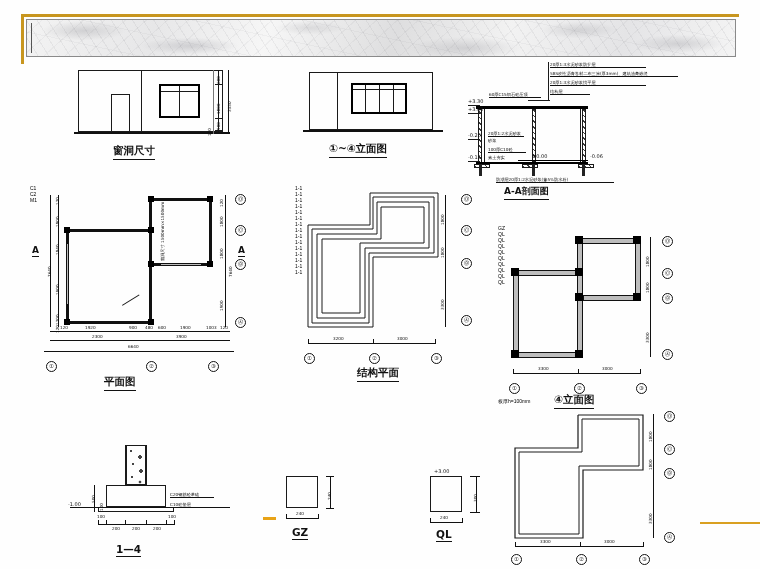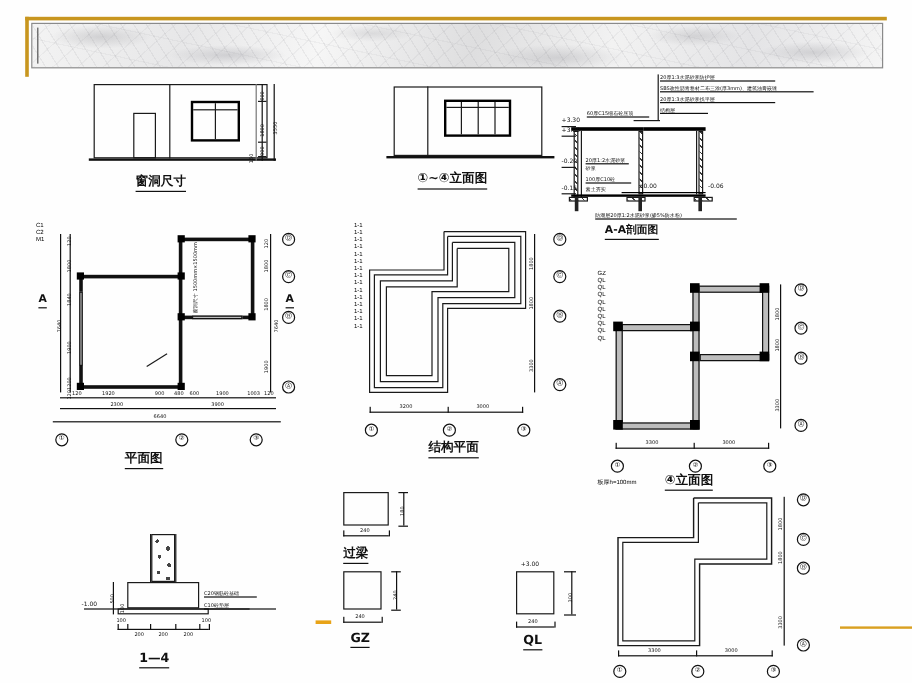--- a/index.html
+++ b/index.html
@@ -108,21 +108,21 @@
     <div class="ln hln" style="left:137px;top:64px;width:7px;"></div>
     <div class="t rot" style="left:139px;top:18px;">600</div>
     <div class="t rot" style="left:139px;top:48px;">1800</div>
     <div class="t rot" style="left:139px;top:64px;">900</div>
     <div class="t rot" style="left:150px;top:46px;">3550</div>
     <div class="t rot" style="left:130px;top:70px;">150</div>
 
     <div class="cap" style="left:35px;top:78px;">窗洞尺寸</div>
   </div>
 
-  <div class="d" style="left:322px;top:66px;width:150px;height:100px;">
+  <div class="d" style="left:303px;top:66px;width:150px;height:100px;">
     <div class="box" style="left:6px;top:6px;width:124px;height:58px;"></div>
     <div class="ln vln" style="left:34px;top:6px;height:58px;"></div>
     <div class="box2" style="left:48px;top:17px;width:56px;height:31px;"></div>
     <div class="ln vln" style="left:62px;top:19px;height:27px;"></div>
     <div class="ln vln" style="left:76px;top:19px;height:27px;"></div>
     <div class="ln vln" style="left:90px;top:19px;height:27px;"></div>
     <div class="ln hln" style="left:50px;top:23px;width:52px;"></div>
     <div class="ground" style="left:0;top:64px;width:140px;"></div>
     <div class="cap" style="left:26px;top:76px;">①~④立面图</div>
   </div>
@@ -410,32 +410,20 @@
     <div class="dimtick" style="left:104px;top:75px;"></div>
     <div class="t" style="left:27px;top:70px;">100</div>
     <div class="t" style="left:42px;top:82px;">200</div>
     <div class="t" style="left:62px;top:82px;">200</div>
     <div class="t" style="left:83px;top:82px;">200</div>
     <div class="t" style="left:98px;top:70px;">100</div>
 
     <div class="cap" style="left:46px;top:98px;">1—4</div>
   </div>
 
-  <div class="d" style="left:280px;top:410px;width:100px;height:70px;">
-    <div class="box" style="left:6px;top:0;width:38px;height:28px;"></div>
-    <div class="dimline" style="left:56px;top:0;width:1px;height:28px;"></div>
-    <div class="dimtick" style="left:52px;top:0;width:8px;height:1px;"></div>
-    <div class="dimtick" style="left:52px;top:28px;width:8px;height:1px;"></div>
-    <div class="t rot" style="left:54px;top:20px;">180</div>
-    <div class="dimline" style="left:6px;top:36px;width:38px;"></div>
-    <div class="dimtick" style="left:6px;top:32px;"></div>
-    <div class="dimtick" style="left:44px;top:32px;"></div>
-    <div class="t" style="left:20px;top:30px;">240</div>
-    <div class="cap" style="left:6px;top:44px;">过梁</div>
-  </div>
 
   <div class="d" style="left:280px;top:472px;width:100px;height:75px;">
     <div class="box" style="left:6px;top:4px;width:32px;height:32px;"></div>
     <div class="dimline" style="left:50px;top:4px;width:1px;height:32px;"></div>
     <div class="dimtick" style="left:46px;top:4px;width:8px;height:1px;"></div>
     <div class="dimtick" style="left:46px;top:36px;width:8px;height:1px;"></div>
     <div class="t rot" style="left:48px;top:28px;">240</div>
     <div class="dimline" style="left:6px;top:46px;width:32px;"></div>
     <div class="dimtick" style="left:6px;top:42px;"></div>
     <div class="dimtick" style="left:38px;top:42px;"></div>

